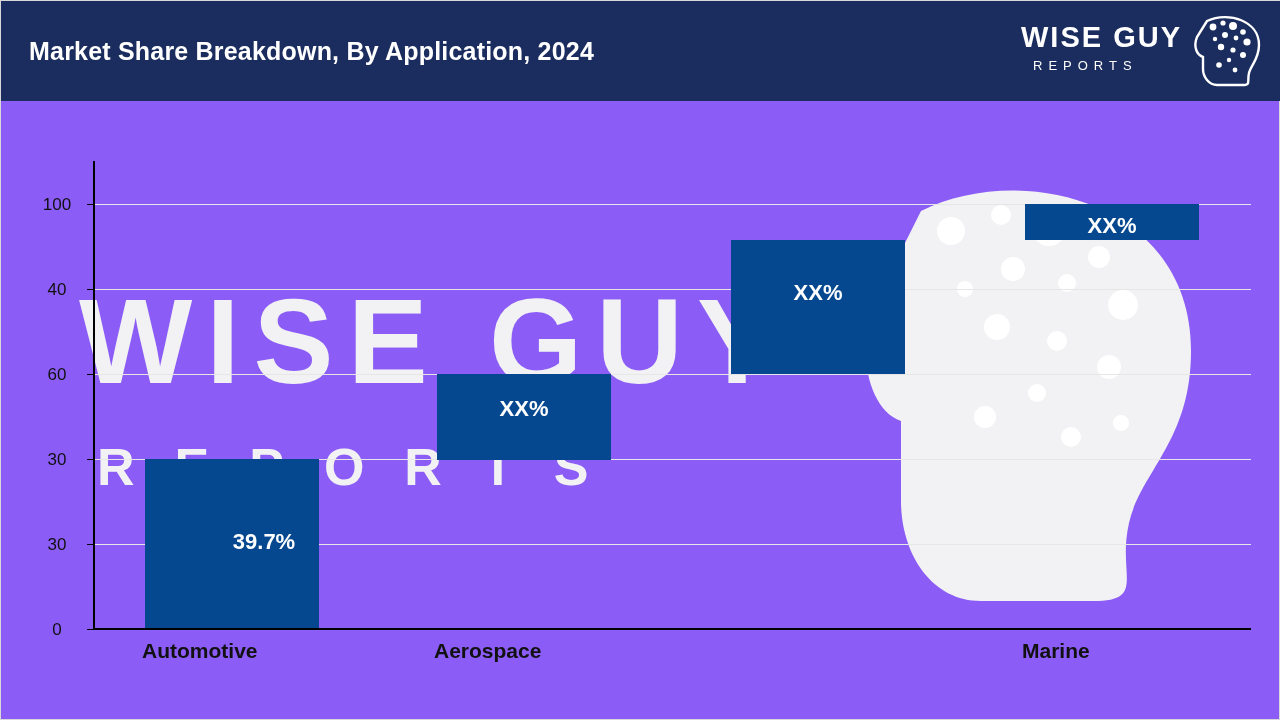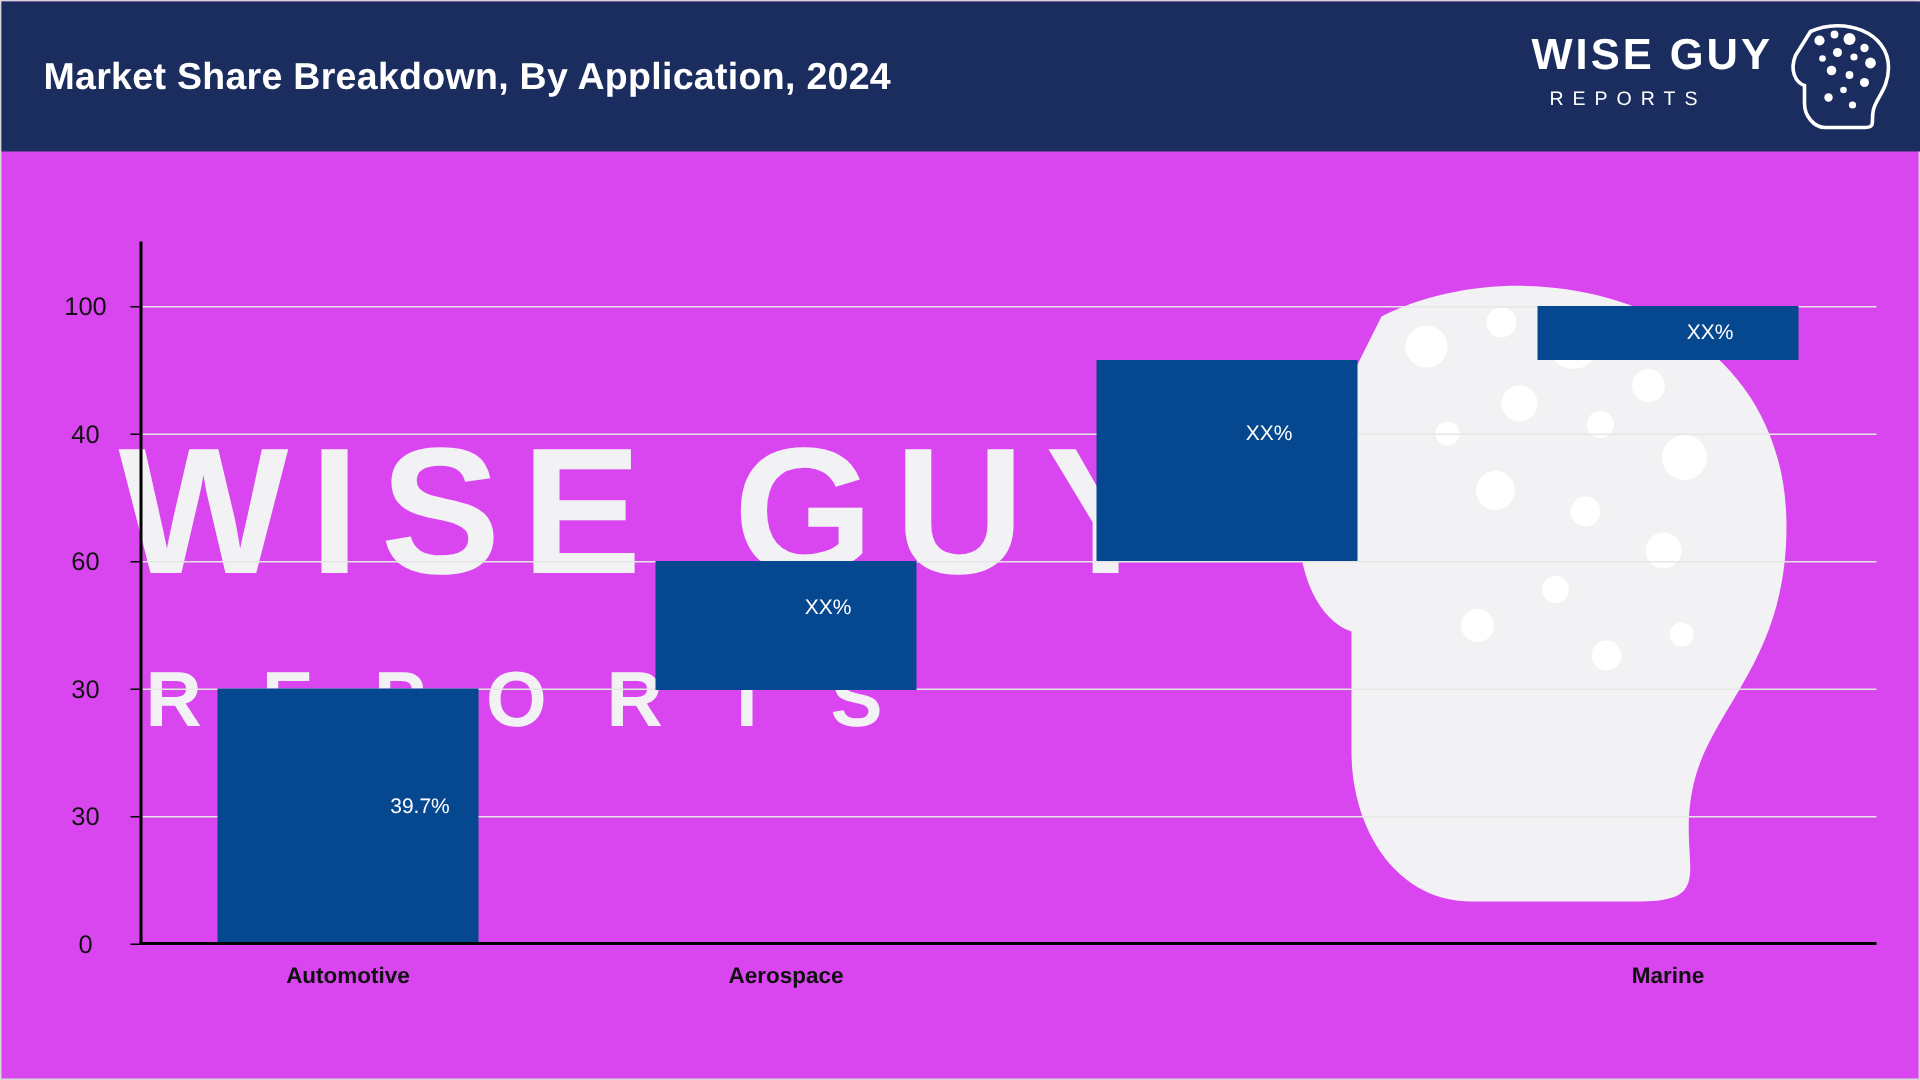--- a/index.html
+++ b/index.html
@@ -10,21 +10,21 @@
   body {
     width: 1280px;
     height: 720px;
     font-family: "Liberation Sans", sans-serif;
     overflow: hidden;
   }
   .page {
     position: relative;
     width: 1280px;
     height: 720px;
-    background: #d946ef;
+    background: #8b5cf6;
     box-sizing: border-box;
     border: 1px solid #d8d8d8;
   }
 
   
   .header {
     position: absolute;
     left: 0; top: 0;
     width: 1280px;
     height: 100px;
@@ -164,32 +164,30 @@
     background: #000000;
   }
 
   .bar {
     position: absolute;
     background: #05488f;
   }
   .bar-label {
     position: absolute;
     color: #ffffff;
-    font-size: 14px;
-    font-weight: normal;
+    font-size: 22px;
+    font-weight: bold;
     text-align: center;
     white-space: nowrap;
-    padding-left: 28px;
   }
   .cat-label {
     position: absolute;
-    font-size: 15px;
+    font-size: 21px;
     font-weight: bold;
     color: #111111;
-    text-align: center;
     line-height: 19px;
   }
 </style>
 </head>
 <body>
 
 <div class="page">
 
   <div class="header">
     <div class="header-title">Market Share Breakdown, By Application, 2024</div>
@@ -265,21 +263,21 @@
       <div class="ytick-label" style="top:103px;">100</div>
 
       <div class="ytick-mark" style="top:528px;"></div>
       <div class="ytick-mark" style="top:443px;"></div>
       <div class="ytick-mark" style="top:358px;"></div>
       <div class="ytick-mark" style="top:273px;"></div>
       <div class="ytick-mark" style="top:188px;"></div>
       <div class="ytick-mark" style="top:103px;"></div>
 
       <div class="bar" style="left:144px; top:358px; width:174px; height:169px;"></div>
-      <div class="bar-label" style="left:148px; top:428px; width:206px;">39.7%</div>
+      <div class="bar-label" style="left:160px; top:428px; width:206px;">39.7%</div>
 
       <div class="bar" style="left:436px; top:273px; width:174px; height:86px;"></div>
       <div class="bar-label" style="left:436px; top:295px; width:174px;">XX%</div>
 
       <div class="bar" style="left:730px; top:139px; width:174px; height:134px;"></div>
       <div class="bar-label" style="left:730px; top:179px; width:174px;">XX%</div>
 
       <div class="bar" style="left:1024px; top:103px; width:174px; height:36px;"></div>
       <div class="bar-label" style="left:1024px; top:112px; width:174px;">XX%</div>
 

